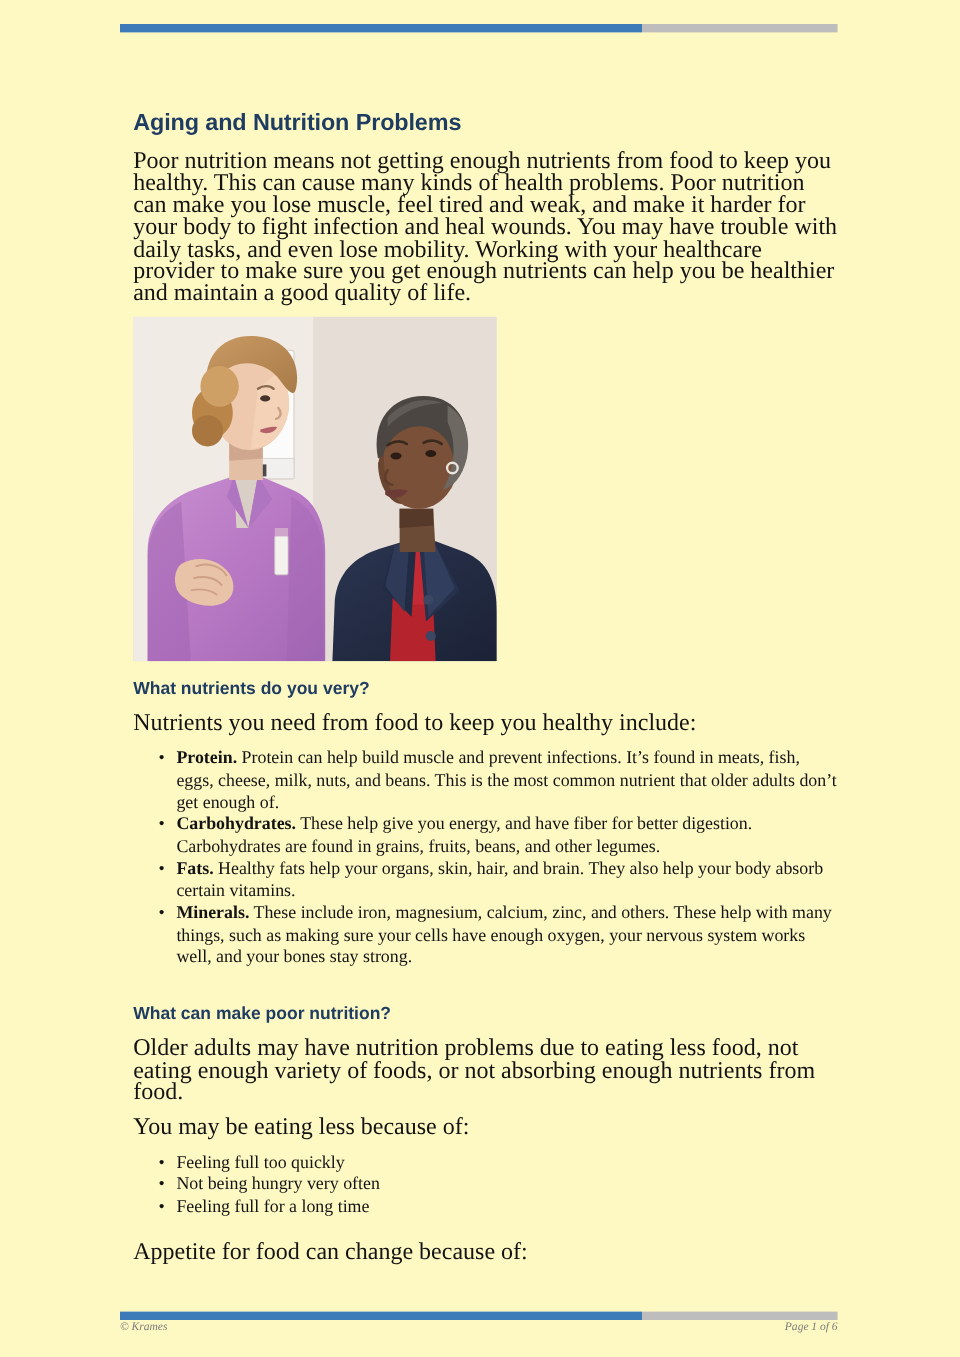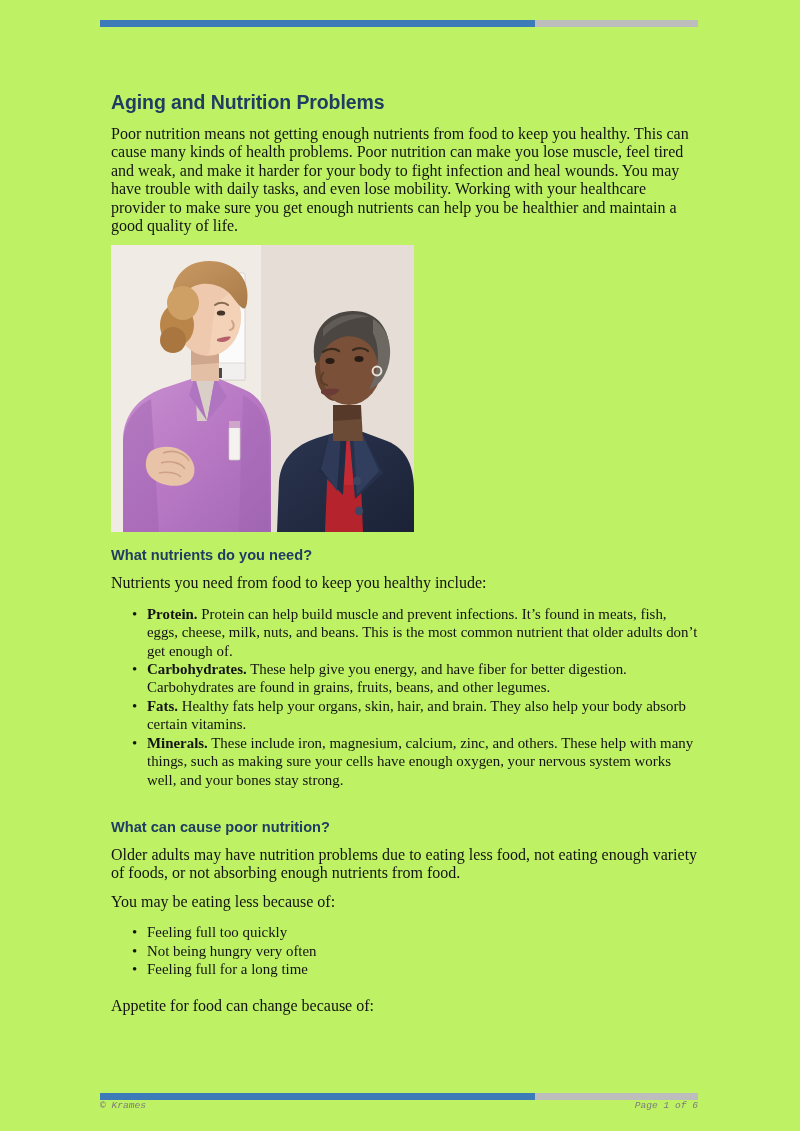--- a/index.html
+++ b/index.html
@@ -14,21 +14,21 @@
     font-family: "Liberation Serif", "DejaVu Serif", serif;
     -webkit-font-smoothing: antialiased;
   }
 
   .page {
     position: absolute;
     inset: 0;
     width: 800px;
     height: 1131px;
     overflow: hidden;
-    background: #bef264;
+    background: #fef9c3;
   }
 
   
   .rule {
     position: absolute;
     left: 100px;
     width: 598px;
     height: 7px;
     display: flex;
   }
@@ -65,21 +65,21 @@
   h2.section-title {
     font-family: "Liberation Sans", "DejaVu Sans", sans-serif;
     font-size: 14.6px;
     line-height: 19px;
     font-weight: bold;
     color: #1f3d63;
     margin: 0 0 9px 0;
   }
 
   p.body-text {
-    font-size: 16px;
+    font-size: 20px;
     line-height: 18.4px;
     color: #131313;
     margin: 0 0 10px 0;
     text-align: left;
   }
 
   ul.bullets {
     margin: 12px 0 10px 0;
     padding: 0 0 0 36px;
     list-style: none;
@@ -124,21 +124,21 @@
 
   
   .footer-text {
     position: absolute;
     top: 1100px;
     left: 100px;
     width: 598px;
     display: flex;
     justify-content: space-between;
     align-items: flex-end;
-    font-family: Liberation Mono, monospace;
+    font-family: Liberation Serif, serif;
     font-size: 9.6px;
     font-style: italic;
     color: #7b7b7b;
   }
 </style>
 </head>
 <body>
 
 <div class="page">
 
@@ -251,33 +251,33 @@
           <path d="M212 107 C217 103 224 103 228 106" stroke="#3a2a1e" stroke-width="2.2" fill="none" stroke-linecap="round"></path>
           <path d="M242 105 C247 102 254 103 257 106" stroke="#3a2a1e" stroke-width="2.2" fill="none" stroke-linecap="round"></path>
           <path d="M212 128 C208 134 210 139 216 140" stroke="#5e3d2a" stroke-width="2.2" fill="none" stroke-linecap="round"></path>
           <path d="M210 146 C216 143 224 143 229 145 C224 152 215 152 210 148 Z" fill="#6d3b37"></path>
 
           <circle cx="266" cy="126" r="4.4" fill="none" stroke="#e8e3dc" stroke-width="2"></circle>
         </g>
       </svg>
     </div>
 
-    <h2 class="section-title">What nutrients do you need?</h2>
+    <h2 class="section-title">What nutrients do you very?</h2>
     <p class="body-text">Nutrients you need from food to keep you healthy include:</p>
 
     <ul class="bullets">
       <li><b class="lead">Protein.</b><span> Protein can help build muscle and prevent infections. It’s found in meats, fish, eggs, cheese, milk, nuts, and beans. This is the most common nutrient that older adults don’t get enough of.</span></li>
       <li><b class="lead">Carbohydrates.</b><span> These help give you energy, and have fiber for better digestion. Carbohydrates are found in grains, fruits, beans, and other legumes.</span></li>
       <li><b class="lead">Fats.</b><span> Healthy fats help your organs, skin, hair, and brain. They also help your body absorb certain vitamins.</span></li>
       <li><b class="lead">Minerals.</b><span> These include iron, magnesium, calcium, zinc, and others. These help with many things, such as making sure your cells have enough oxygen, your nervous system works well, and your bones stay strong.</span></li>
     </ul>
 
     <div class="spacer-md"></div>
 
-    <h2 class="section-title">What can cause poor nutrition?</h2>
+    <h2 class="section-title">What can make poor nutrition?</h2>
     <p class="body-text">Older adults may have nutrition problems due to eating less food, not eating enough variety of foods, or not absorbing enough nutrients from food.</p>
     <p class="body-text">You may be eating less because of:</p>
 
     <ul class="bullets tight">
       <li>Feeling full too quickly</li>
       <li>Not being hungry very often</li>
       <li>Feeling full for a long time</li>
     </ul>
 
     <div class="spacer-sm"></div>

